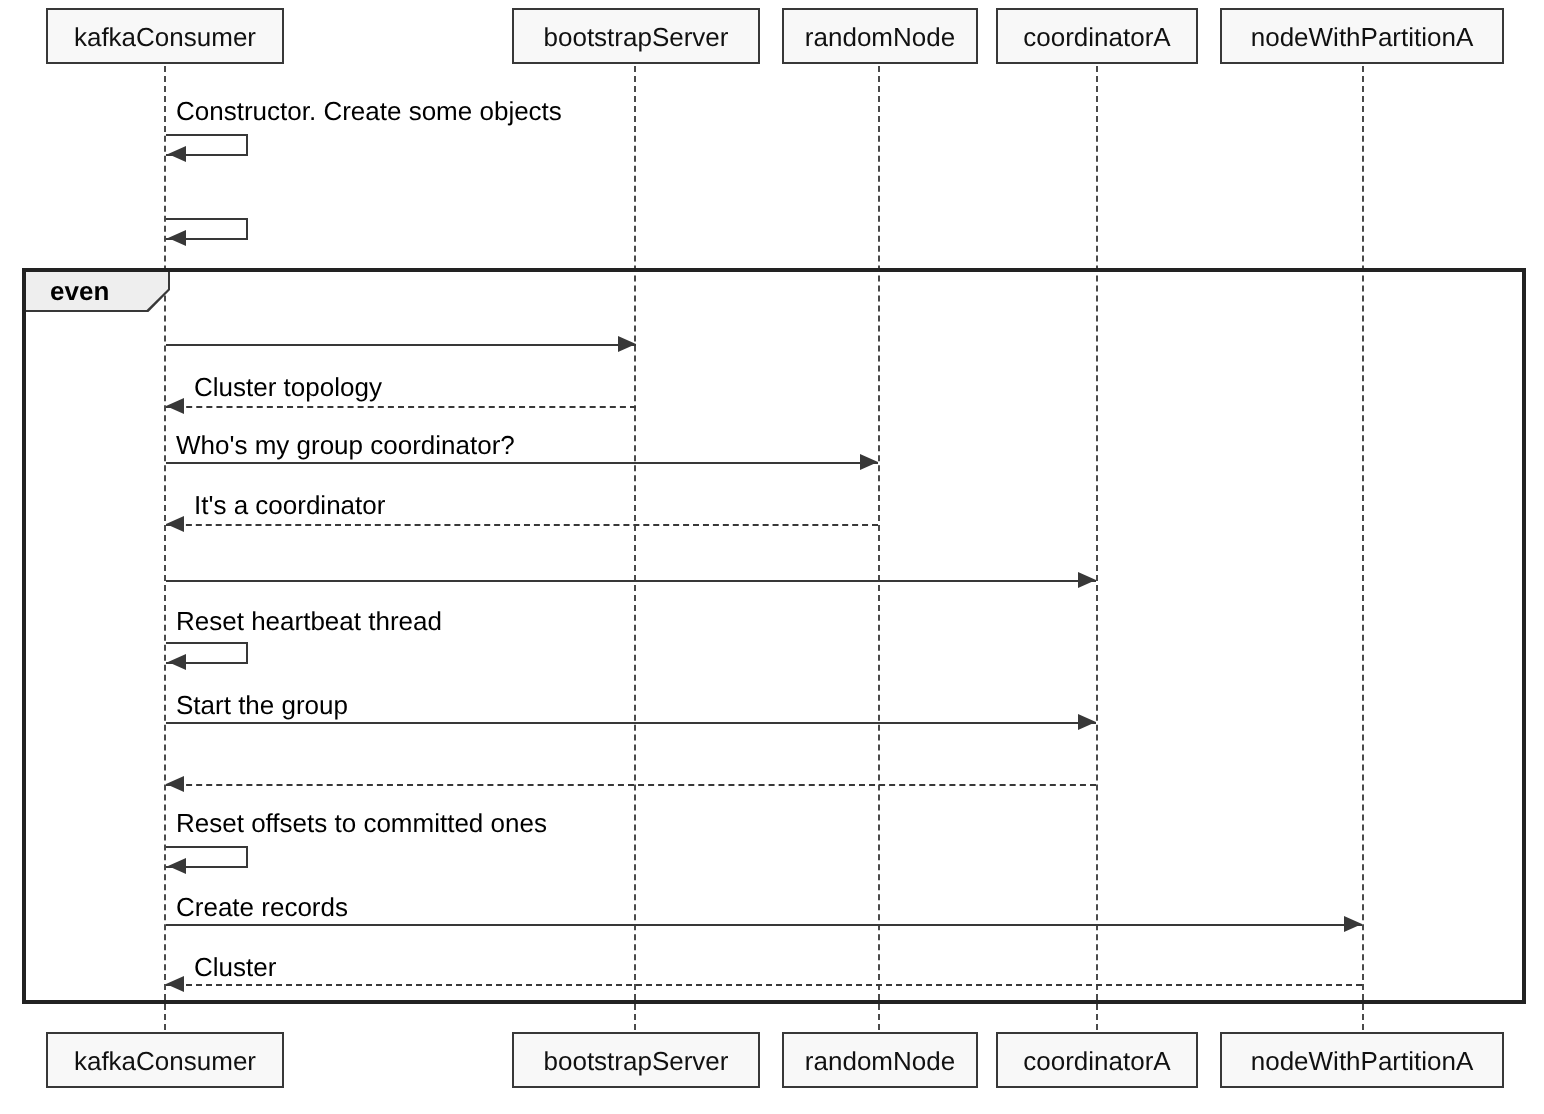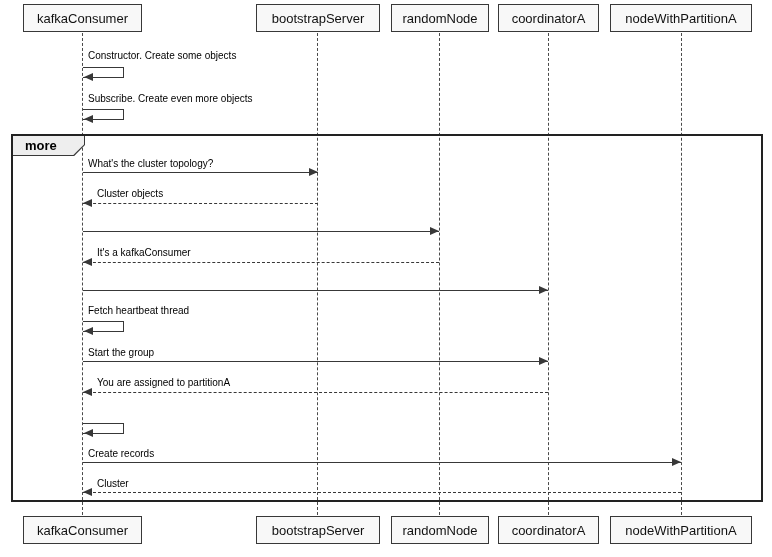--- a/index.html
+++ b/index.html
@@ -8,21 +8,21 @@
   .pbox{position:absolute;height:26px;background:#f8f8f8;border:1.5px solid #383838;
         display:flex;align-items:center;justify-content:center;font-size:13px;color:#111;
         box-sizing:content-box;}
   .lifeline{position:absolute;width:0;border-left:1px dashed #4a4a4a;}
   .frame{position:absolute;border:2px solid #222;background:transparent;}
   .flabel-outer{position:absolute;background:#383838;
         clip-path:polygon(0 0,100% 0,100% 45%,85% 100%,0 100%);}
   .flabel-inner{position:absolute;left:0;top:0;right:1px;bottom:1px;background:#eeeeee;
         clip-path:polygon(0 0,100% 0,100% 45%,85% 100%,0 100%);
         display:flex;align-items:center;font-weight:bold;font-size:13px;padding-left:12px;box-sizing:border-box;}
-  .mlabel{position:absolute;font-size:10px;white-space:nowrap;color:#000;line-height:15px;}
+  .mlabel{position:absolute;font-size:13px;white-space:nowrap;color:#000;line-height:15px;}
   .aline{position:absolute;height:0;border-top:1px solid #383838;}
   .aline.dashed{border-top:1px dashed #383838;}
   .selfloop{position:absolute;width:41px;height:11px;border:1px solid #383838;border-left:none;box-sizing:border-box;}
   .ah-r{position:absolute;width:0;height:0;border-top:4px solid transparent;
         border-bottom:4px solid transparent;border-left:9px solid #383838;}
   .ah-l{position:absolute;width:0;height:0;border-top:4px solid transparent;
         border-bottom:4px solid transparent;border-right:9px solid #383838;}
 </style>
 </head>
 <body>
@@ -64,59 +64,58 @@
       <span>coordinatorA</span>
     </div>
   <div class="pbox" style="left:610px;top:516px;width:140px">
       <span>nodeWithPartitionA</span>
     </div>
 
   <div class="mlabel" style="left:88px;top:48px">Constructor. Create some objects</div>
   <div class="selfloop" style="left:83px;top:67px"></div>
   <div class="ah-l" style="left:84px;top:73px"></div>
 
-  <div class="mlabel" style="left:88px;top:91px">Subscribe. Create even more objects</div>
   <div class="selfloop" style="left:83px;top:109px"></div>
   <div class="ah-l" style="left:84px;top:115px"></div>
 
   <div class="frame" style="left:11px;top:134px;width:748px;height:364px"></div>
   <div class="flabel-outer" style="left:13px;top:136px;width:72px;height:20px">
-    <div class="flabel-inner">more</div>
+    <div class="flabel-inner">even</div>
   </div>
 
-  <div class="mlabel" style="left:88px;top:156px">What's the cluster topology?</div>
   <div class="aline" style="left:83px;top:172px;width:235px"></div>
   <div class="ah-r" style="left:309px;top:168px"></div>
 
-  <div class="mlabel" style="left:97px;top:186px">Cluster objects</div>
+  <div class="mlabel" style="left:97px;top:186px">Cluster topology</div>
   <div class="aline dashed" style="left:83px;top:203px;width:235px"></div>
   <div class="ah-l" style="left:83px;top:199px"></div>
 
+  <div class="mlabel" style="left:88px;top:215px">Who's my group coordinator?</div>
   <div class="aline" style="left:83px;top:231px;width:356px"></div>
   <div class="ah-r" style="left:430px;top:227px"></div>
 
-  <div class="mlabel" style="left:97px;top:245px">It's a kafkaConsumer</div>
+  <div class="mlabel" style="left:97px;top:245px">It's a coordinator</div>
   <div class="aline dashed" style="left:83px;top:262px;width:356px"></div>
   <div class="ah-l" style="left:83px;top:258px"></div>
 
   <div class="aline" style="left:83px;top:290px;width:465px"></div>
   <div class="ah-r" style="left:539px;top:286px"></div>
 
-  <div class="mlabel" style="left:88px;top:303px">Fetch heartbeat thread</div>
+  <div class="mlabel" style="left:88px;top:303px">Reset heartbeat thread</div>
   <div class="selfloop" style="left:83px;top:321px"></div>
   <div class="ah-l" style="left:84px;top:327px"></div>
 
   <div class="mlabel" style="left:88px;top:345px">Start the group</div>
   <div class="aline" style="left:83px;top:361px;width:465px"></div>
   <div class="ah-r" style="left:539px;top:357px"></div>
 
-  <div class="mlabel" style="left:97px;top:375px">You are assigned to partitionA</div>
   <div class="aline dashed" style="left:83px;top:392px;width:465px"></div>
   <div class="ah-l" style="left:83px;top:388px"></div>
 
+  <div class="mlabel" style="left:88px;top:404px">Reset offsets to committed ones</div>
   <div class="selfloop" style="left:83px;top:423px"></div>
   <div class="ah-l" style="left:84px;top:429px"></div>
 
   <div class="mlabel" style="left:88px;top:446px">Create records</div>
   <div class="aline" style="left:83px;top:462px;width:598px"></div>
   <div class="ah-r" style="left:672px;top:458px"></div>
 
   <div class="mlabel" style="left:97px;top:476px">Cluster</div>
   <div class="aline dashed" style="left:83px;top:492px;width:598px"></div>
   <div class="ah-l" style="left:83px;top:488px"></div>

